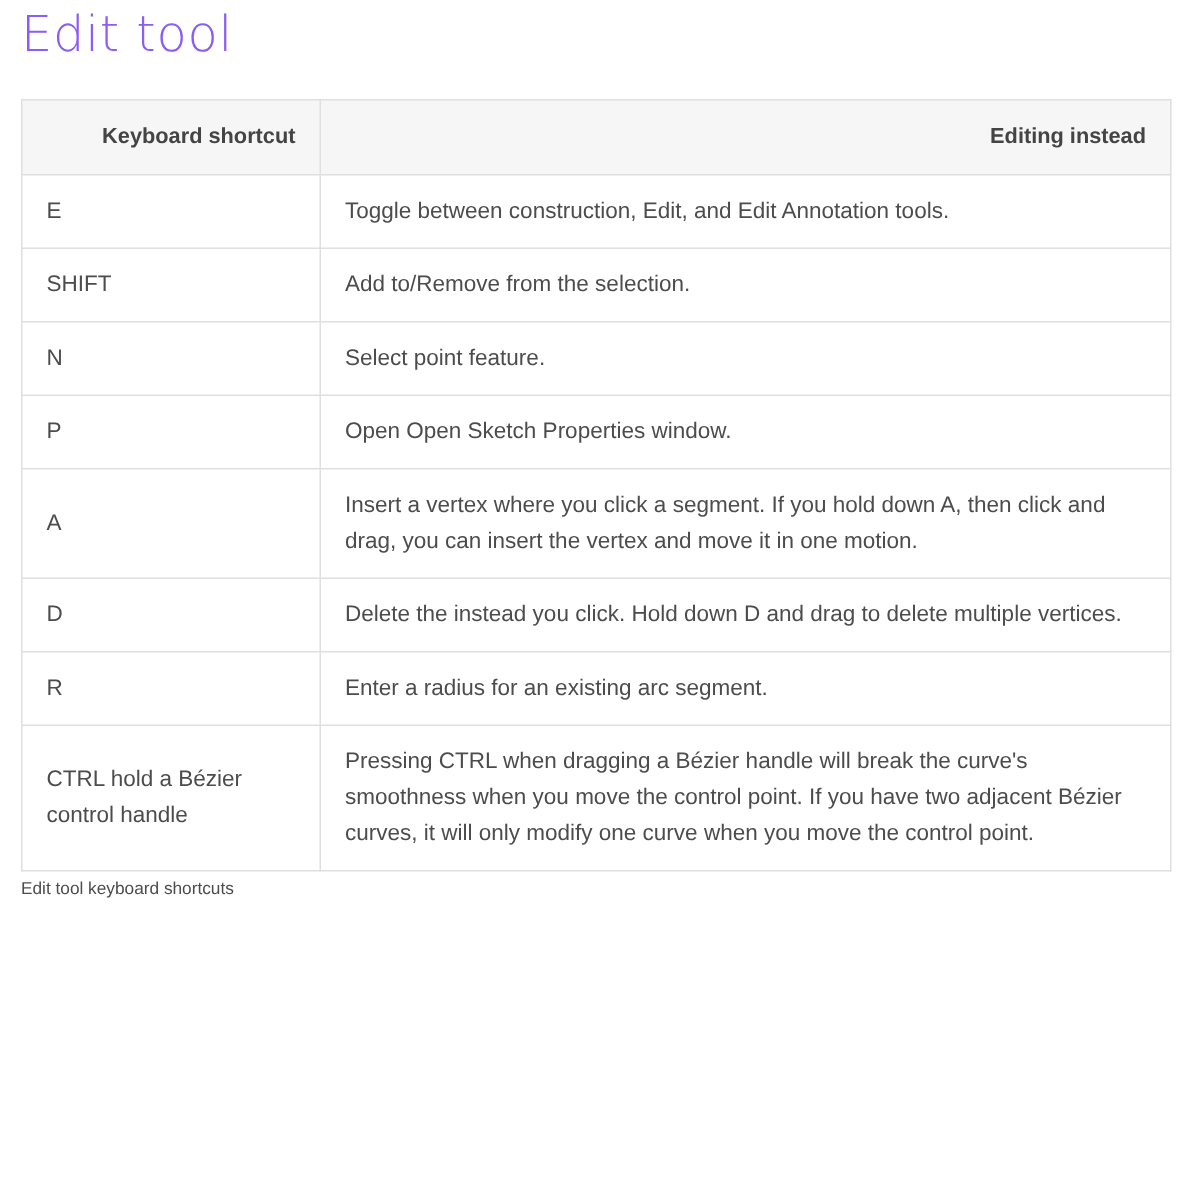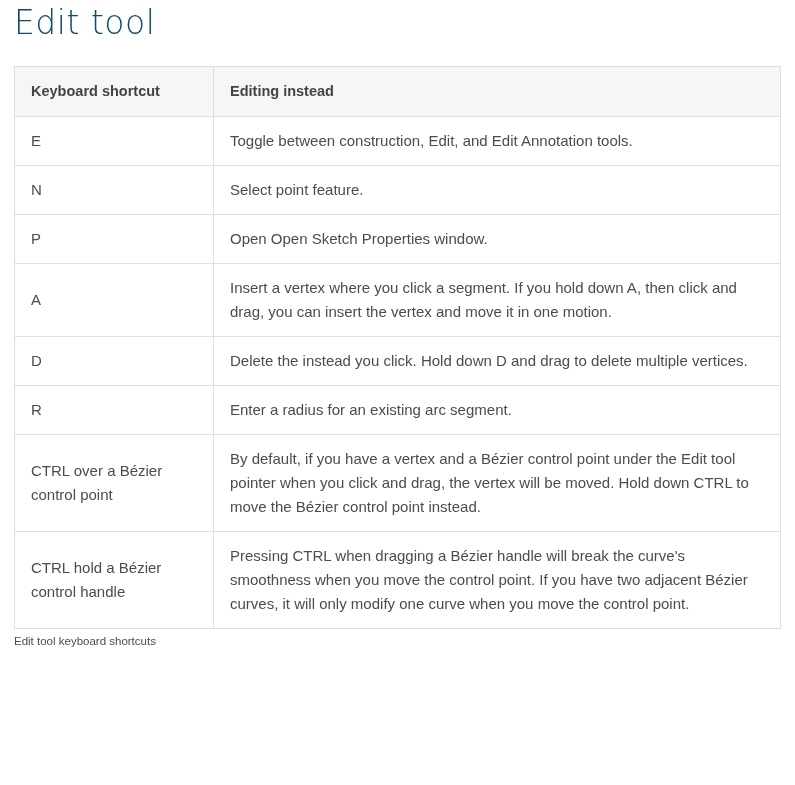--- a/index.html
+++ b/index.html
@@ -13,21 +13,21 @@
     height: 785px;
     background: #ffffff;
     padding: 4px 14px 0 14px;
     overflow: hidden;
   }
   .page-title {
     font-family: "DejaVu Sans", "Liberation Sans", sans-serif;
     font-weight: 200;
     font-size: 33px;
     line-height: 1.15;
-    color: #0c4a6e;
+    color: #8b5cf6;
     letter-spacing: 0.5px;
     margin-top: 0;
   }
   table.shortcuts {
     border-collapse: collapse;
     width: 767px;
     margin-top: 24px;
     table-layout: fixed;
   }
   table.shortcuts th,
@@ -38,20 +38,21 @@
     font-size: 15px;
     line-height: 1.6;
     color: #4c4c4c;
   }
   table.shortcuts th {
     background: #f6f6f6;
     font-weight: bold;
     color: #444444;
     padding: 13px 16px;
     font-size: 14.5px;
+    text-align: right;
   }
   table.shortcuts td {
     background: #ffffff;
     padding: 12px 16px;
   }
   .col-shortcut { width: 199px; }
   .table-caption {
     font-size: 11.5px;
     color: #4c4c4c;
     margin-top: 5px;
@@ -74,44 +75,44 @@
         <th>Keyboard shortcut</th>
         <th>Editing instead</th>
       </tr>
     </thead>
     <tbody>
       <tr>
         <td>E</td>
         <td>Toggle between construction, Edit, and Edit Annotation tools.</td>
       </tr>
       <tr>
+        <td>SHIFT</td>
+        <td>Add to/Remove from the selection.</td>
+      </tr>
+      <tr>
         <td>N</td>
         <td>Select point feature.</td>
       </tr>
       <tr>
         <td>P</td>
         <td>Open Open Sketch Properties window.</td>
       </tr>
       <tr>
         <td>A</td>
         <td>Insert a vertex where you click a segment. If you hold down A, then click and drag, you can insert the vertex and move it in one motion.</td>
       </tr>
       <tr>
         <td>D</td>
         <td>Delete the instead you click. Hold down D and drag to delete multiple vertices.</td>
       </tr>
       <tr>
         <td>R</td>
         <td>Enter a radius for an existing arc segment.</td>
       </tr>
       <tr>
-        <td>CTRL over a Bézier control point</td>
-        <td>By default, if you have a vertex and a Bézier control point under the Edit tool pointer when you click and drag, the vertex will be moved. Hold down CTRL to move the Bézier control point instead.</td>
-      </tr>
-      <tr>
         <td>CTRL hold a Bézier control handle</td>
         <td>Pressing CTRL when dragging a Bézier handle will break the curve's smoothness when you move the control point. If you have two adjacent Bézier curves, it will only modify one curve when you move the control point.</td>
       </tr>
     </tbody>
   </table>
 
   <div class="table-caption">Edit tool keyboard shortcuts</div>
 </div>
 
 </body></html>

